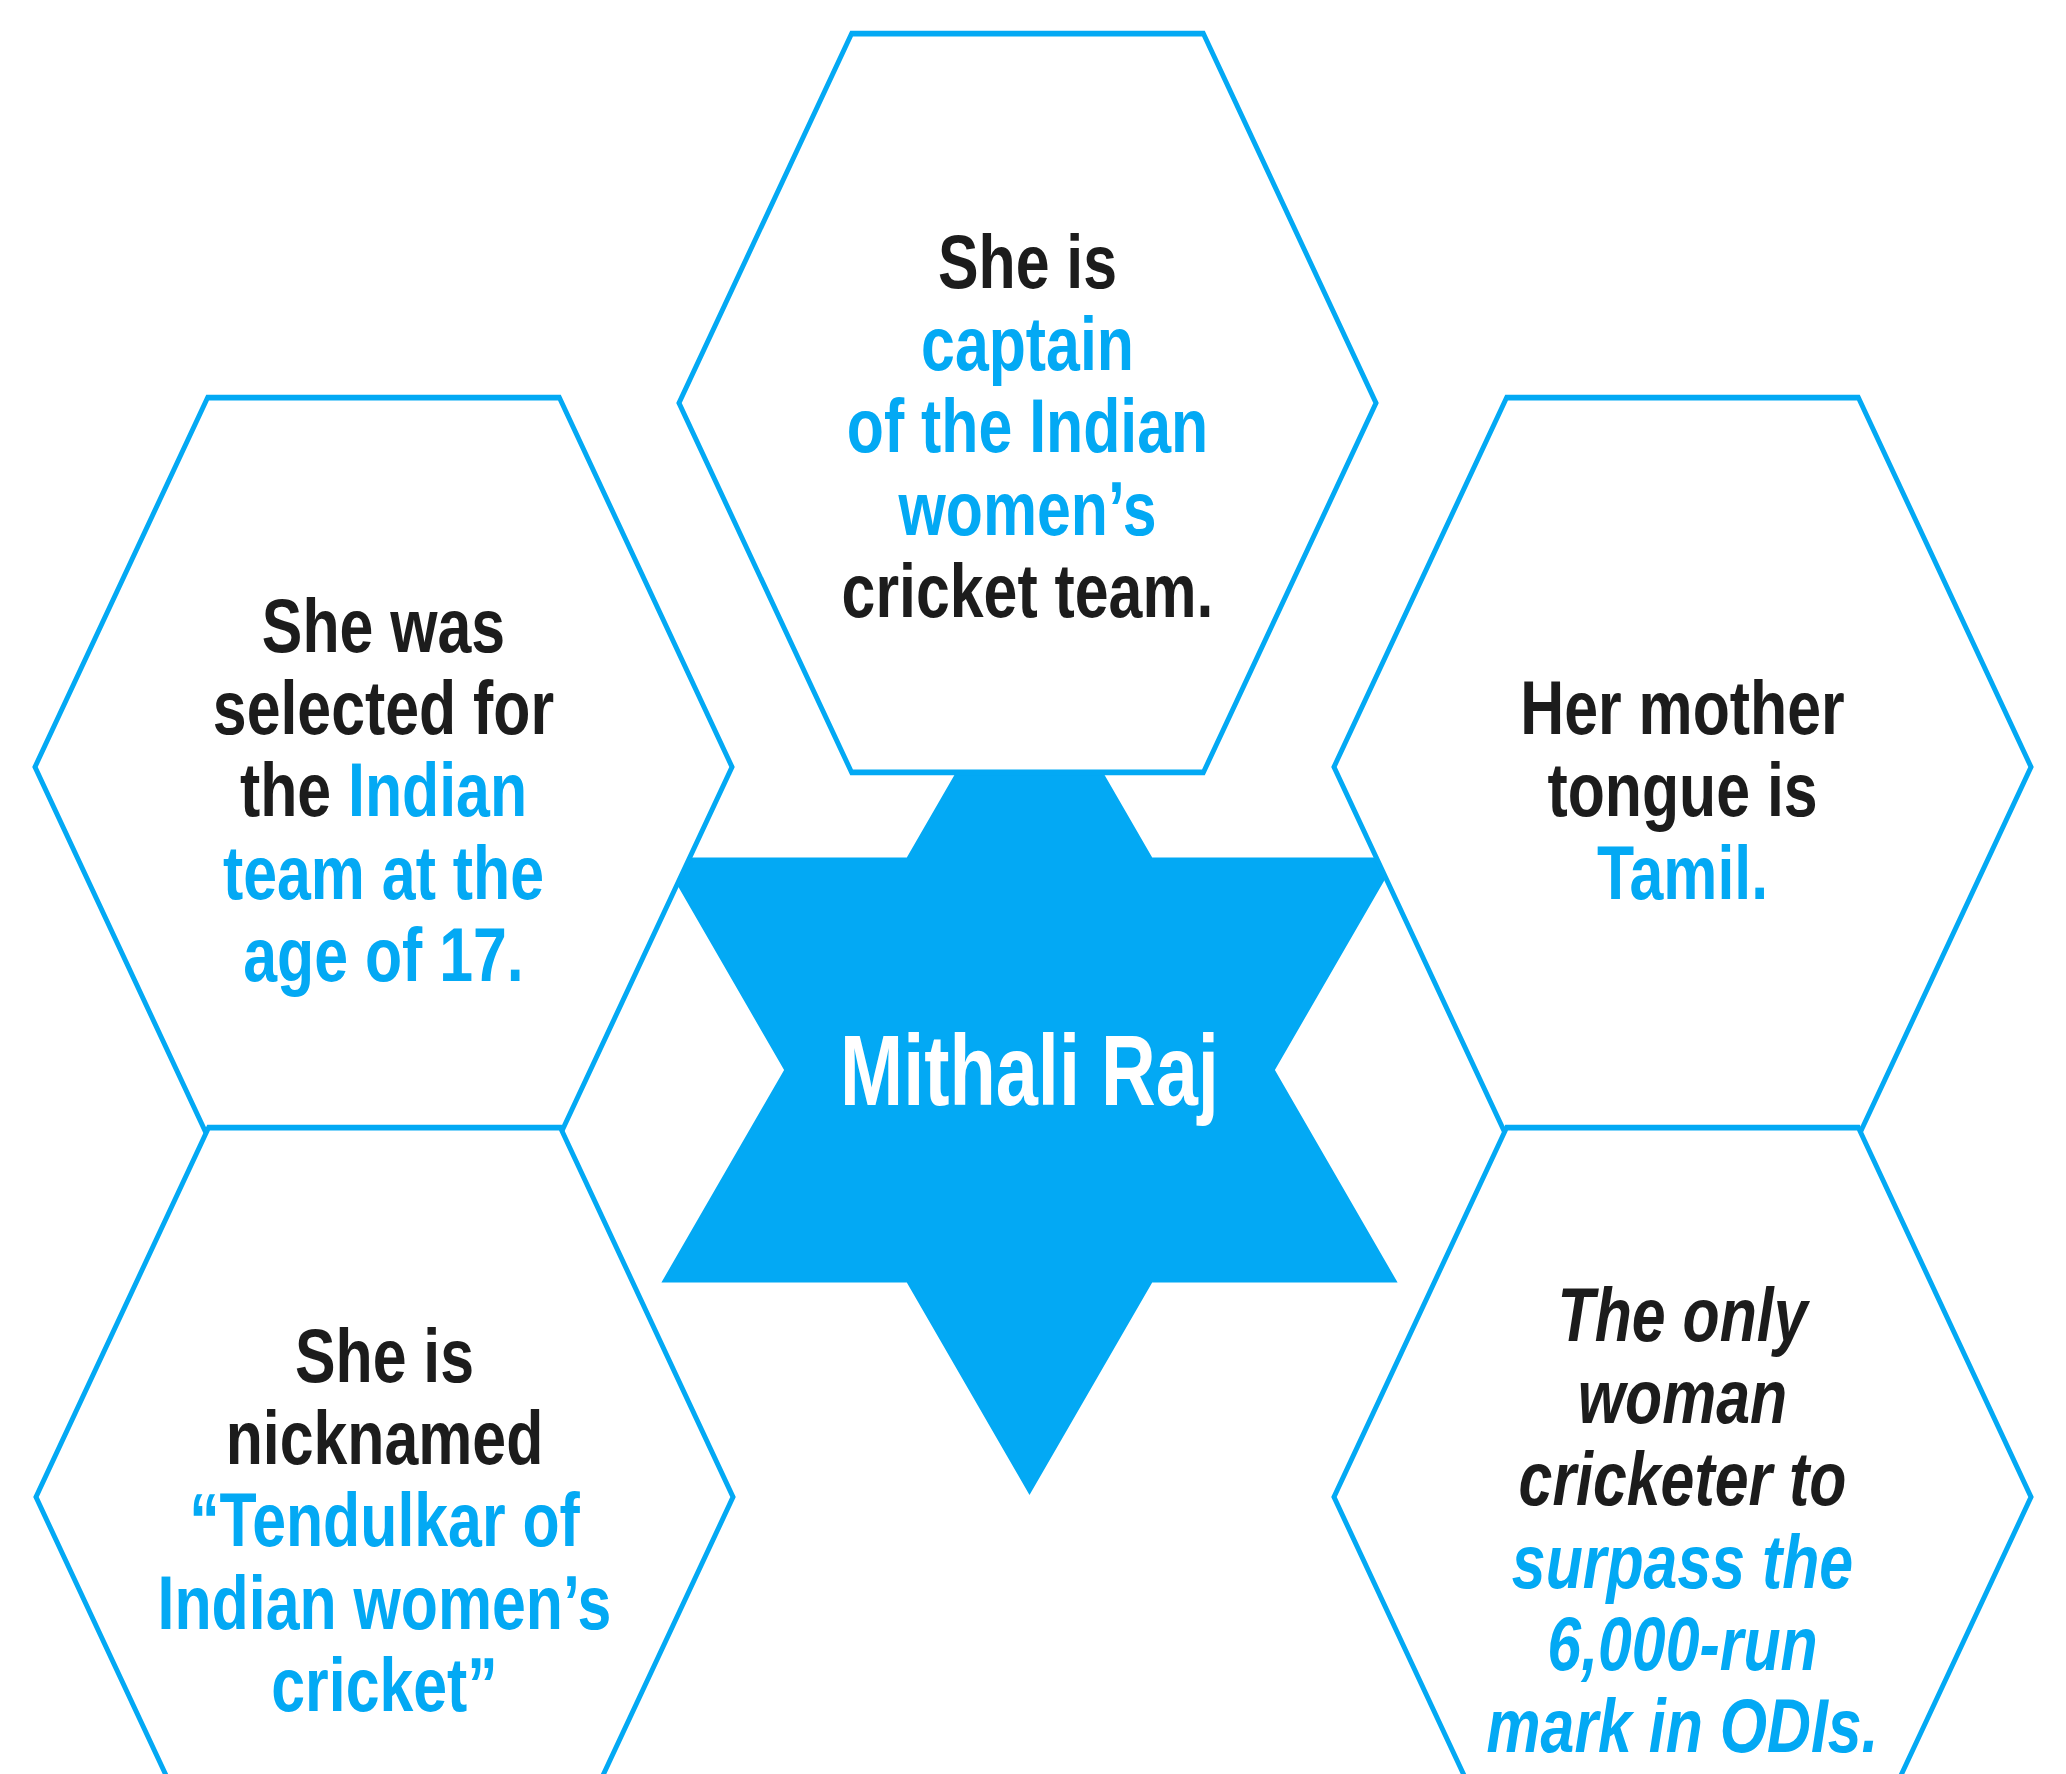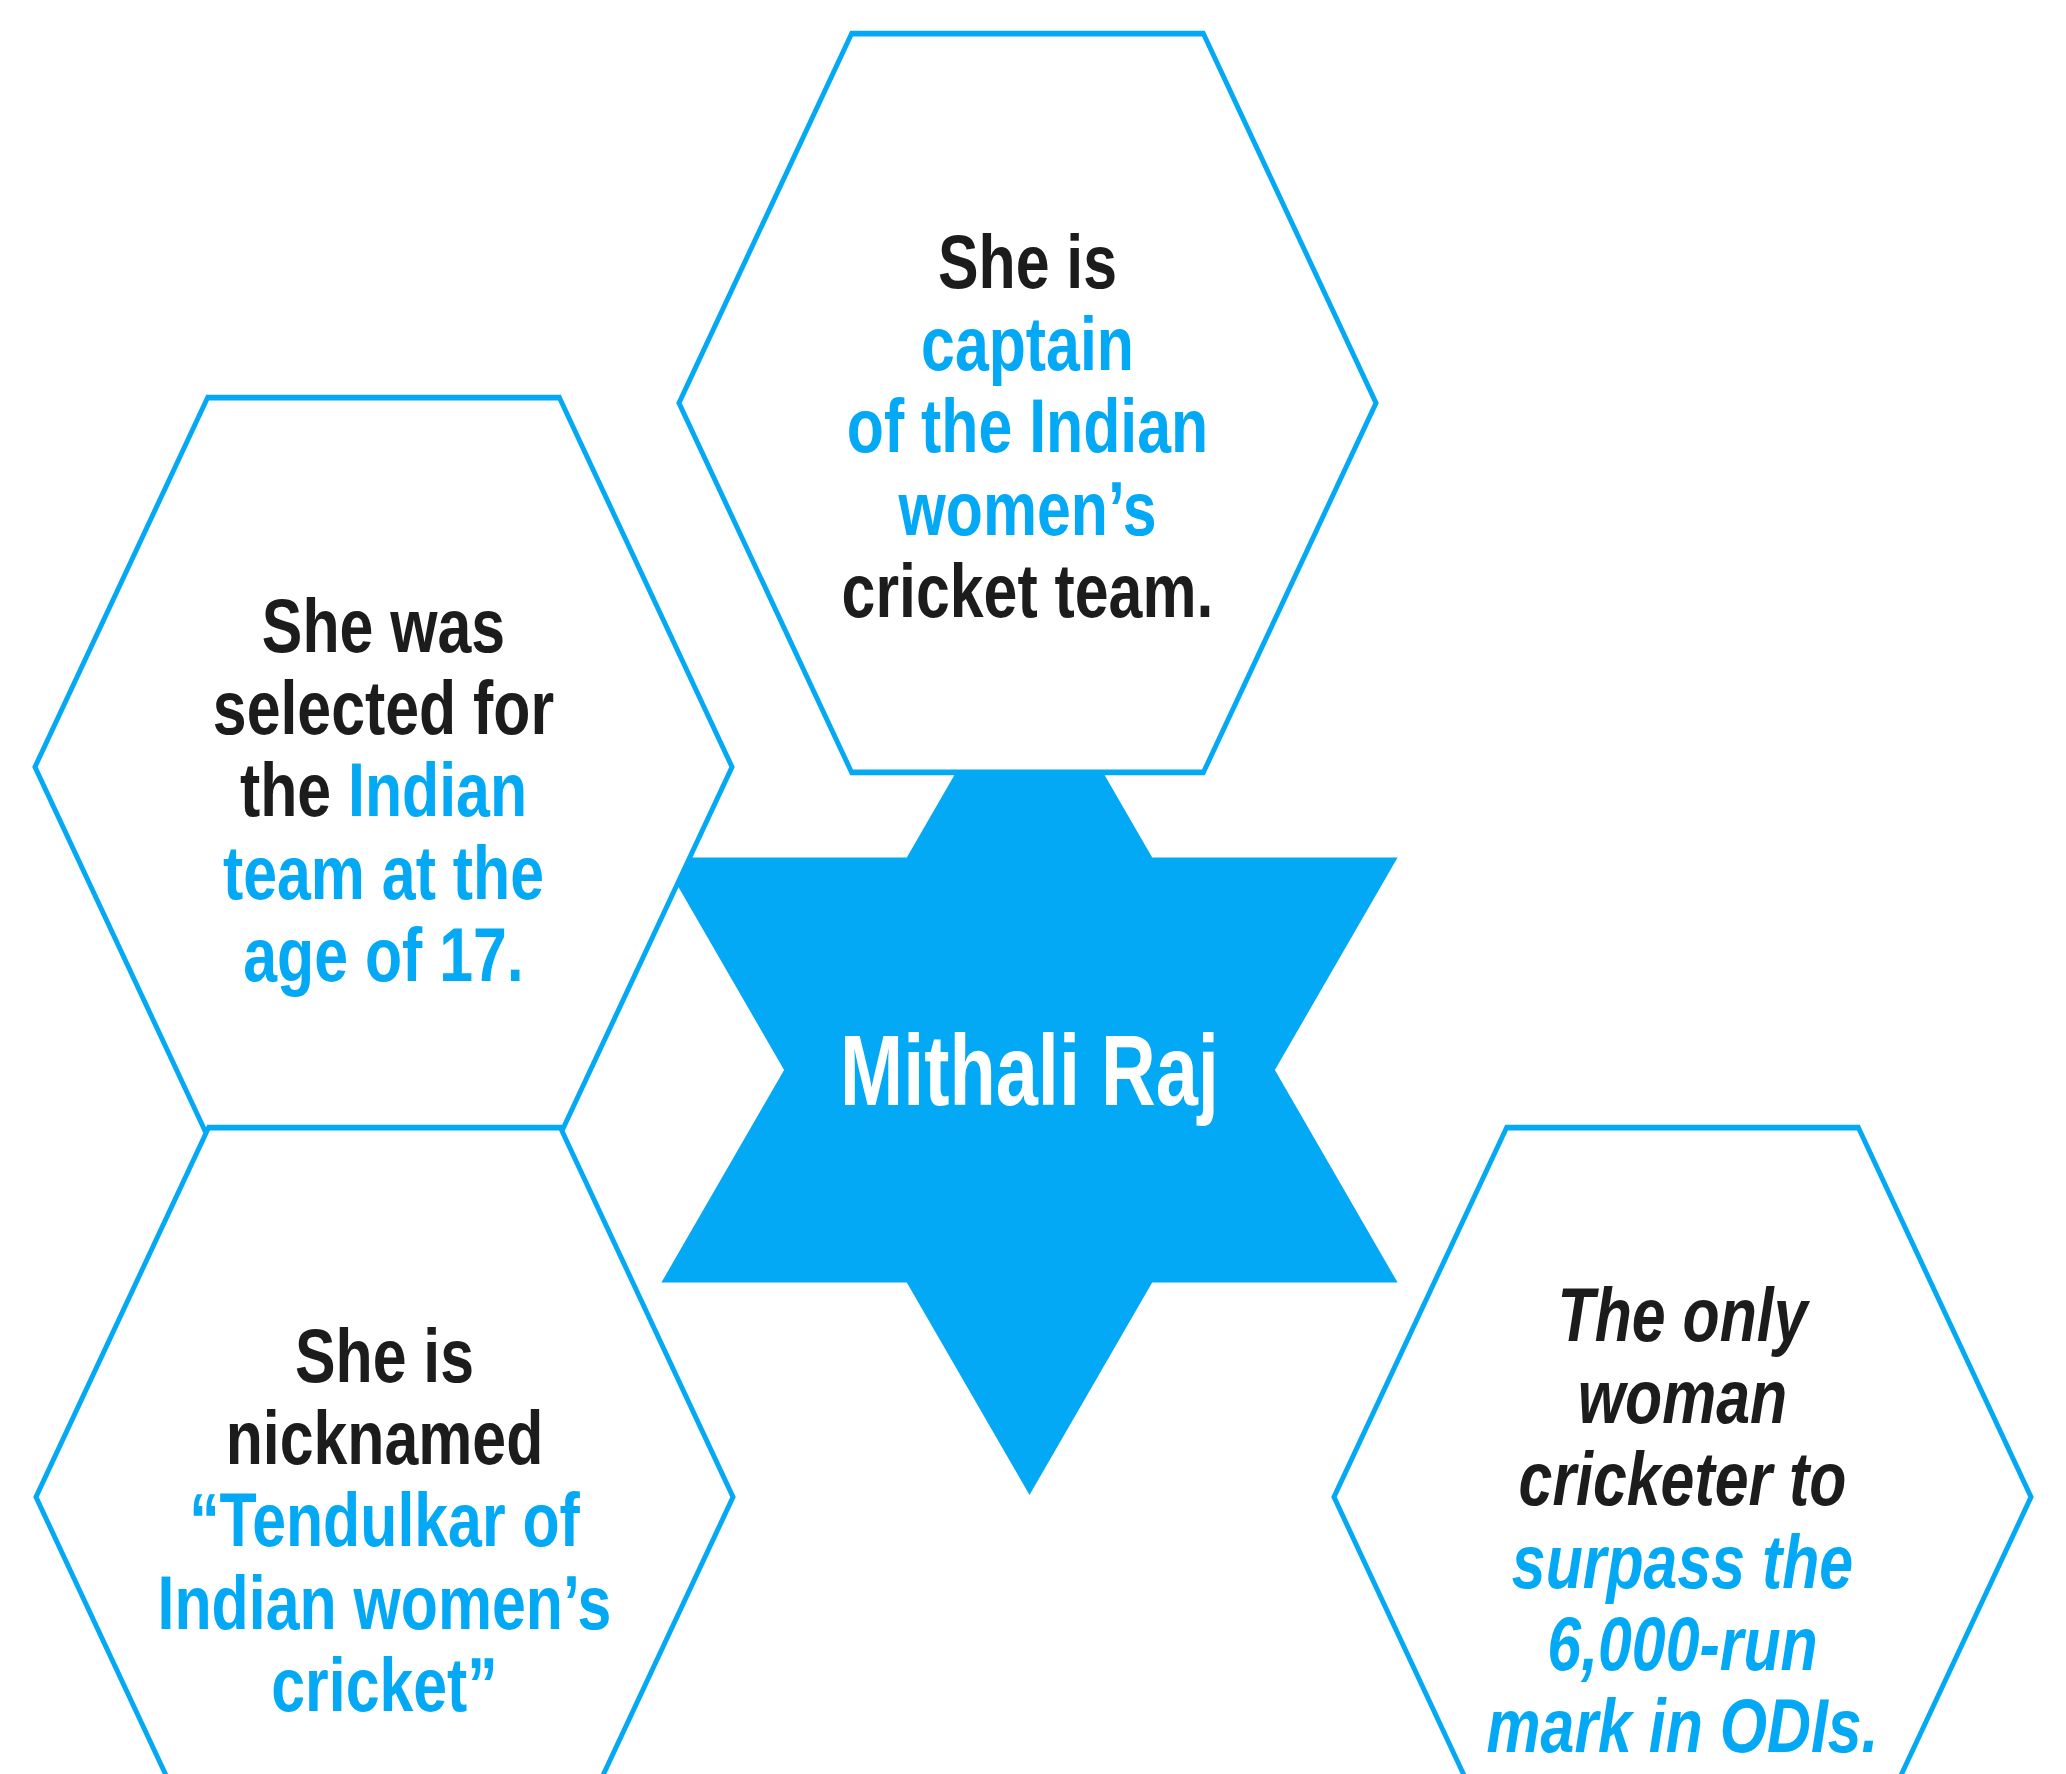--- a/index.html
+++ b/index.html
@@ -116,20 +116,30 @@
     </svg>
     <div class="hex-text">
         <div class="line"><span class="c-dark">She was</span></div>
         <div class="line"><span class="c-dark">selected for</span></div>
         <div class="line"><span class="c-dark">the </span><span class="c-accent">Indian</span></div>
         <div class="line"><span class="c-accent">team at the</span></div>
         <div class="line"><span class="c-accent">age of 17.</span></div>
       </div>
   </div>
 
+  <div class="hex pos-upper-right">
+    <svg class="hex-outline" viewBox="0 0 1185 1040" preserveAspectRatio="none" aria-hidden="true">
+      <polygon points="296,5 889,5 1180,520 889,1035 296,1035 5,520"></polygon>
+    </svg>
+    <div class="hex-text">
+        <div class="line"><span class="c-dark">Her mother</span></div>
+        <div class="line"><span class="c-dark">tongue is</span></div>
+        <div class="line"><span class="c-accent">Tamil.</span></div>
+      </div>
+  </div>
 
   <div class="hex pos-lower-left">
     <svg class="hex-outline" viewBox="0 0 1185 1040" preserveAspectRatio="none" aria-hidden="true">
       <polygon points="296,5 889,5 1180,520 889,1035 296,1035 5,520"></polygon>
     </svg>
     <div class="hex-text">
         <div class="line"><span class="c-dark">She is</span></div>
         <div class="line"><span class="c-dark">nicknamed</span></div>
         <div class="line"><span class="c-accent">“Tendulkar of</span></div>
         <div class="line"><span class="c-accent">Indian women’s</span></div>

